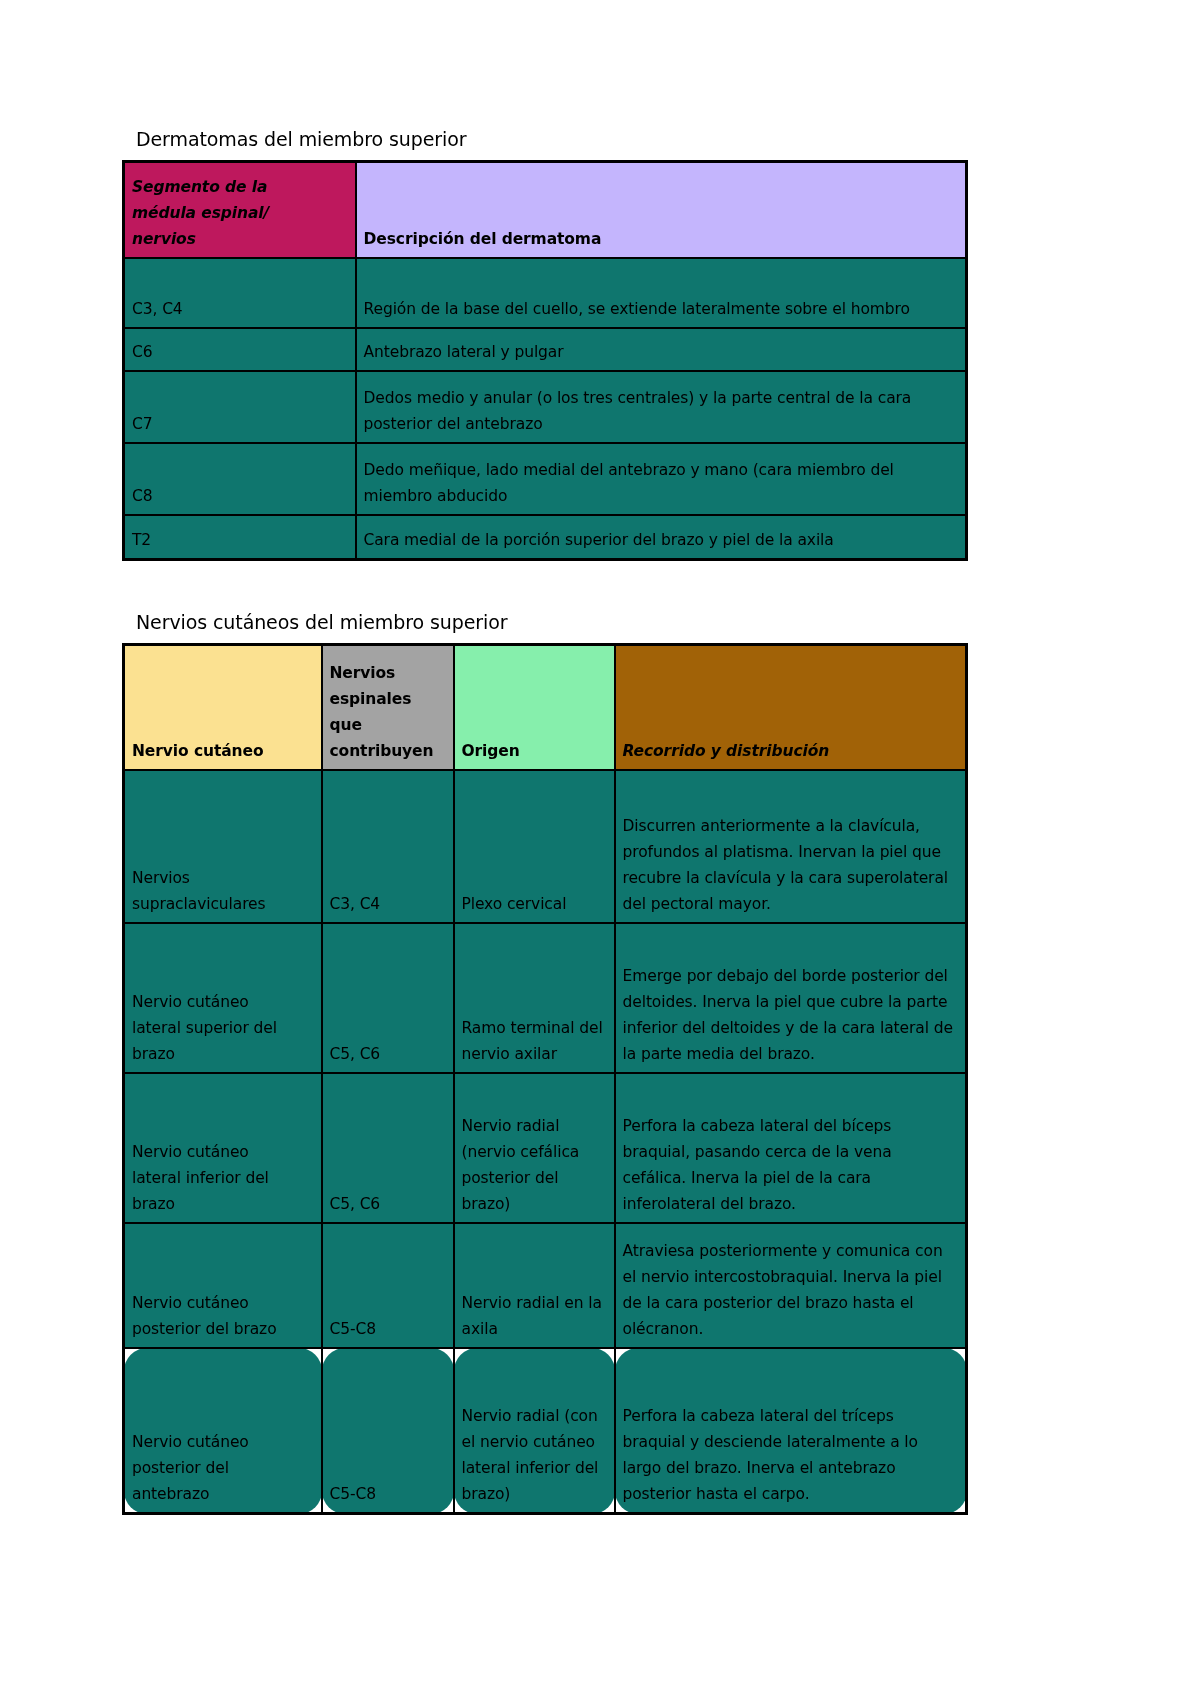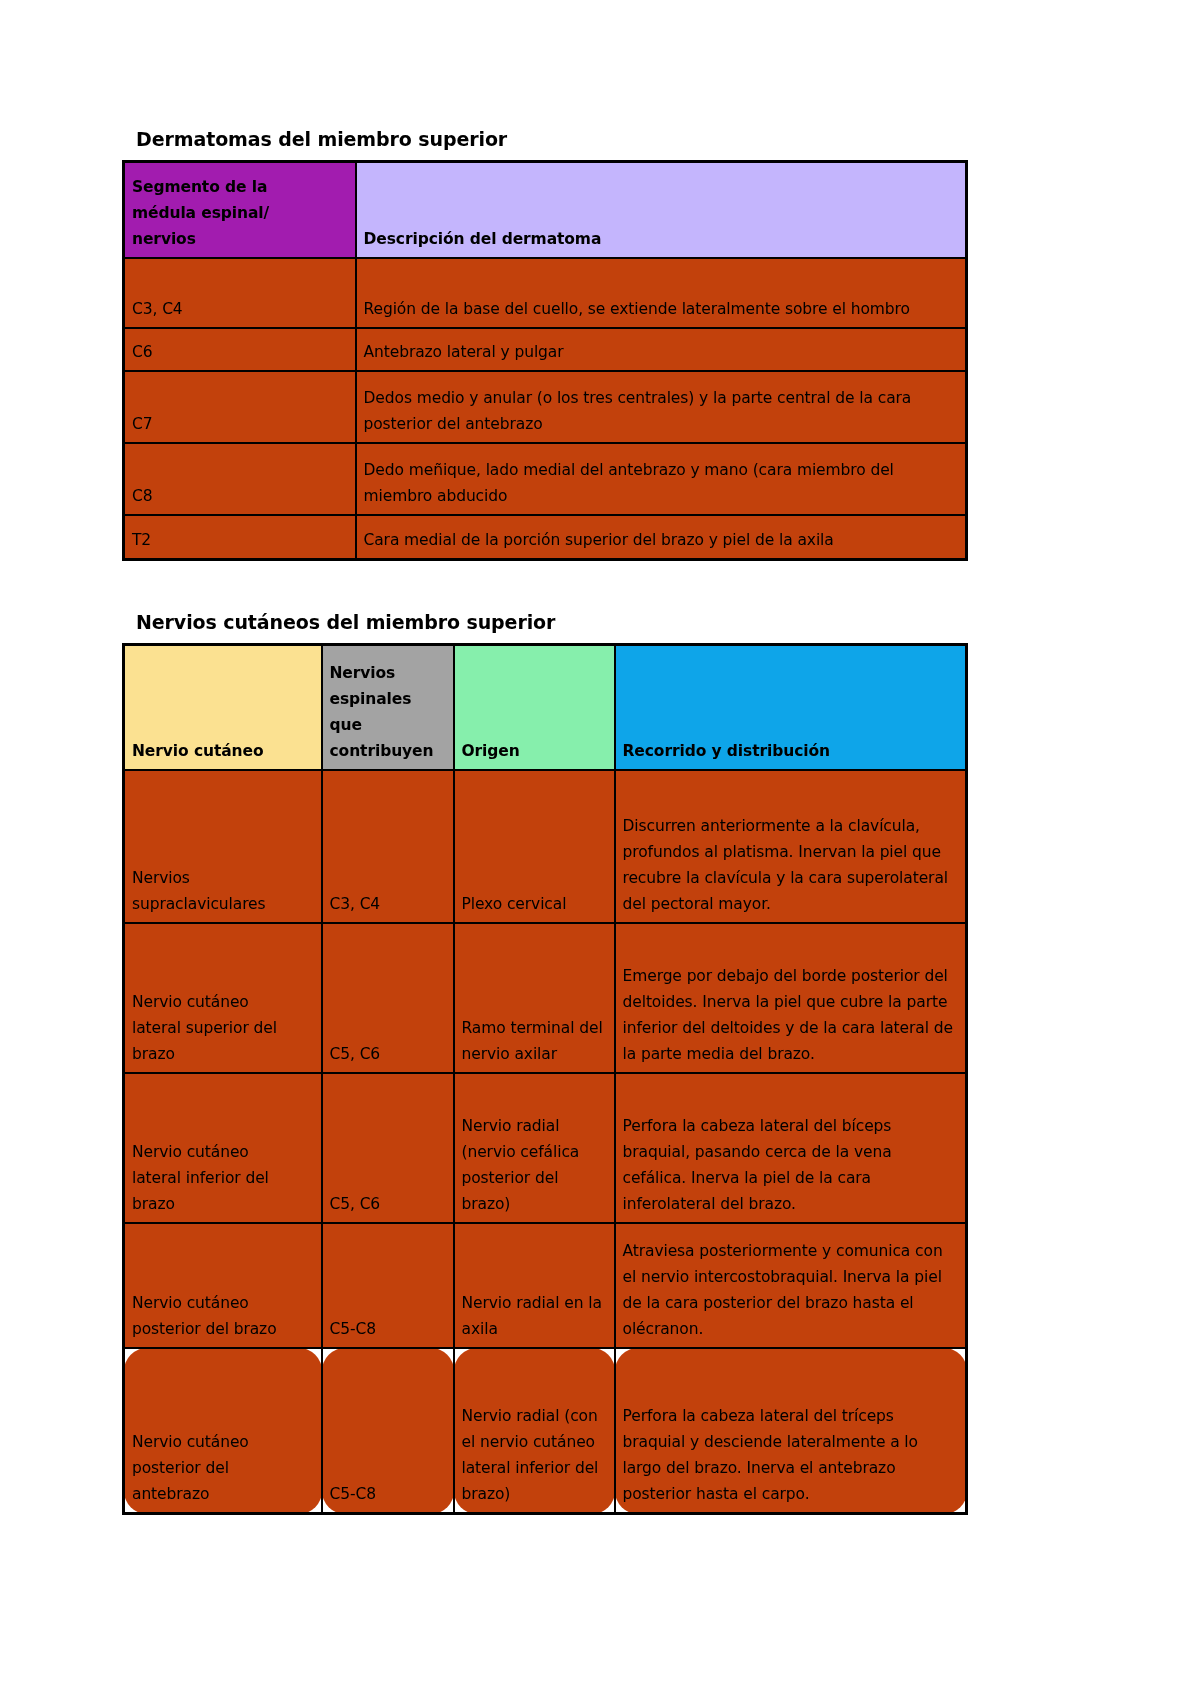--- a/index.html
+++ b/index.html
@@ -8,21 +8,21 @@
     width: 1200px;
     height: 1698px;
     background: #ffffff;
     font-family: "DejaVu Sans", "Liberation Sans", sans-serif;
     color: #000000;
     letter-spacing: -0.1px;
   }
   .content { position: absolute; left: 122px; top: 128px; width: 860px; }
   h2.tbl-title {
     font-size: 19px;
-    font-weight: 700;
+    font-weight: 400;
     margin: 0 0 10px 14px;
     color: #000;
   }
   table.grid {
     border-collapse: collapse;
     table-layout: fixed;
     width: 843px;
     border: 3px solid #000;
     margin-bottom: 0;
   }
@@ -43,27 +43,27 @@
   
   .t1c1 { width: 232px; }
   .t1c2 { width: 611px; }
   
   .t2c1 { width: 198px; }
   .t2c2 { width: 132px; }
   .t2c3 { width: 161px; }
   .t2c4 { width: 352px; }
 
   
-  .bg-periwinkle { background: #a21caf; }
+  .bg-periwinkle { background: #be185d; font-style: italic; }
   .bg-cyan       { background: #c4b5fd; }
-  .bg-cream      { background: #c2410c; }
+  .bg-cream      { background: #0f766e; }
   .bg-yellow     { background: #fbe191; }
   .bg-purple     { background: #a3a3a3; }
   .bg-blue       { background: #86efac; }
-  .bg-orange     { background: #0ea5e9; }
+  .bg-orange     { background: #a16207; font-style: italic; }
 
   
   .rh86  td, .rh86  th { height: 86px; }
   .rh60  td { height: 60px; }
   .rh33  td { height: 33px; }
   .rh62  td { height: 62px; }
   .rh34  td { height: 34px; }
   .rh115 td, .rh115 th { height: 115px; }
   .rh143 td { height: 143px; }
   .rh140 td { height: 140px; }

